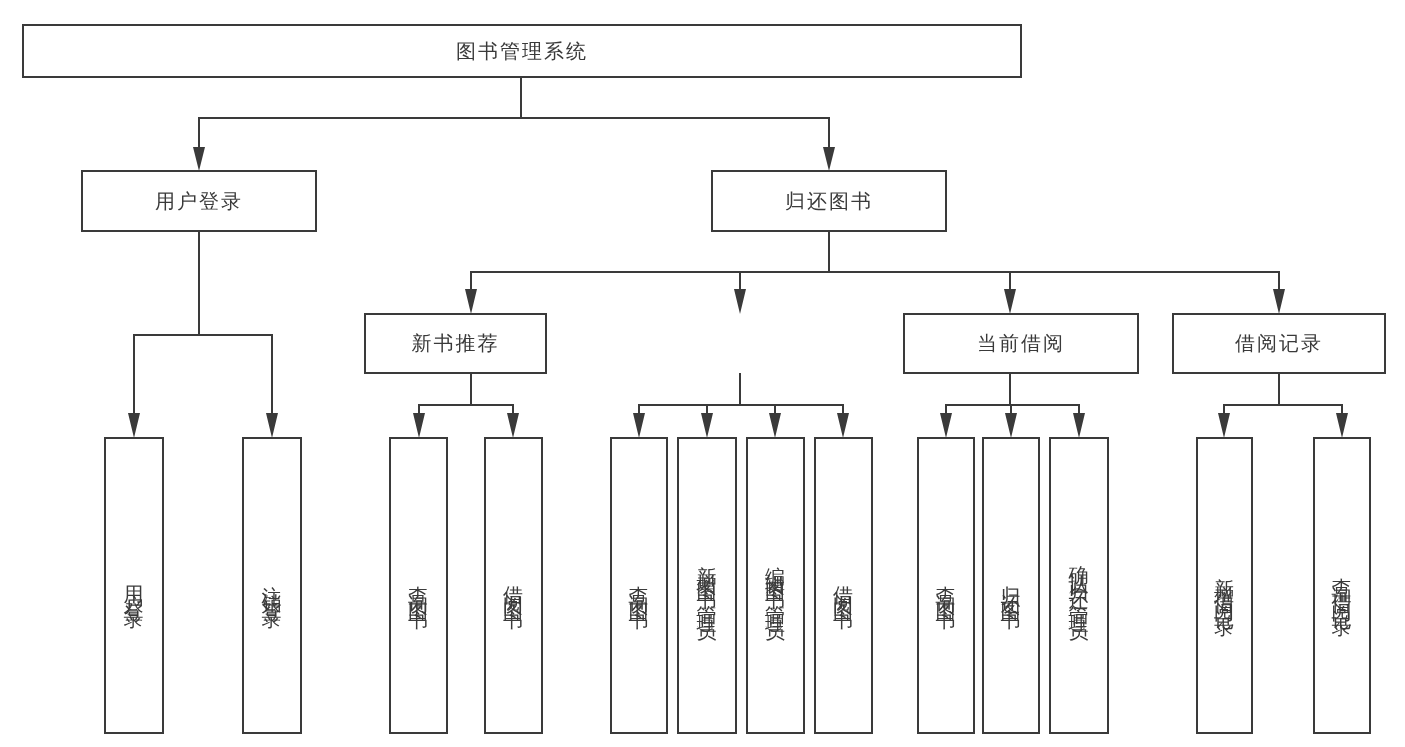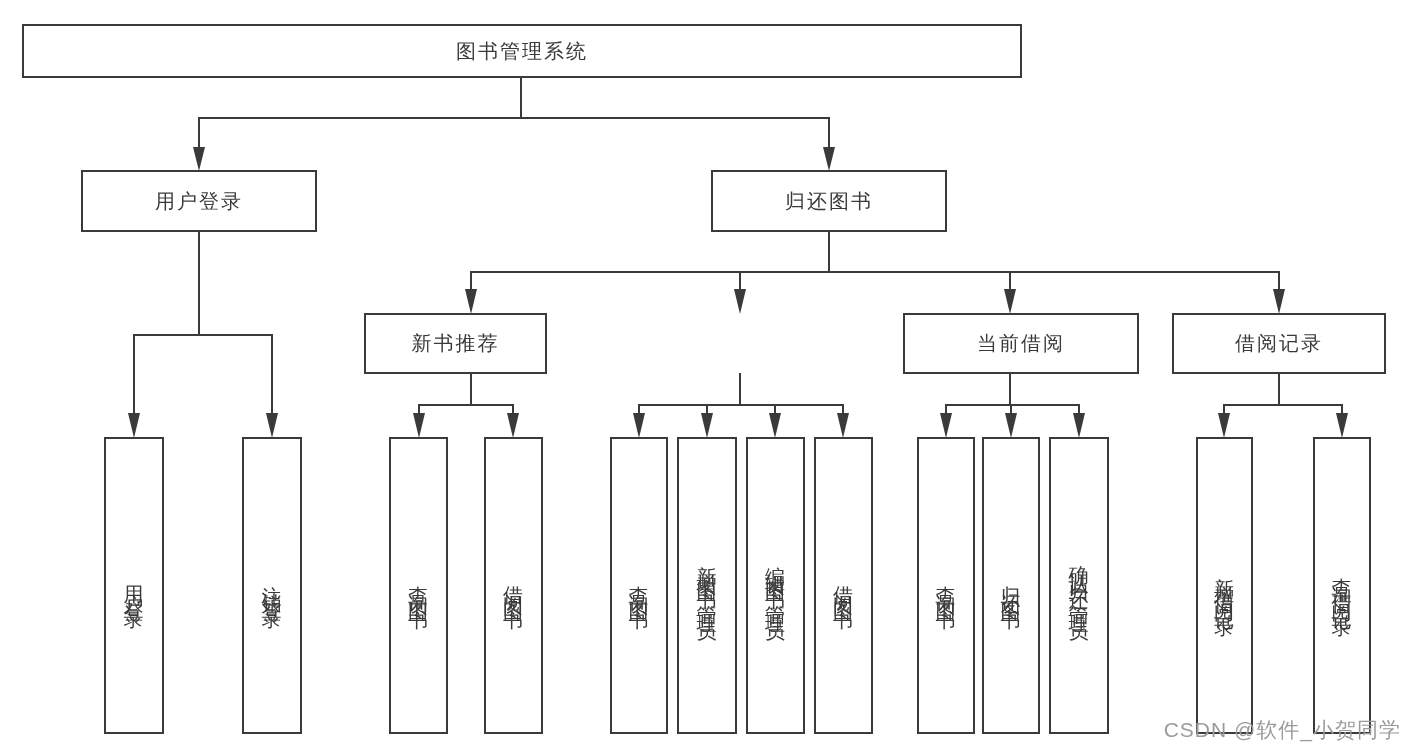--- a/index.html
+++ b/index.html
@@ -156,15 +156,14 @@
     <span class="vlabel">确认归还（管理员）</span>
   </div>
 
   <div class="node leaf" style="left:1196px; width:57px">
     <span class="vlabel">新增借阅记录</span>
   </div>
   <div class="node leaf" style="left:1313px; width:58px">
     <span class="vlabel">查询借阅记录</span>
   </div>
 
-  <div class="watermark">CSDN @软件_小贺同学</div>
 
 </div>
 
 </body></html>

